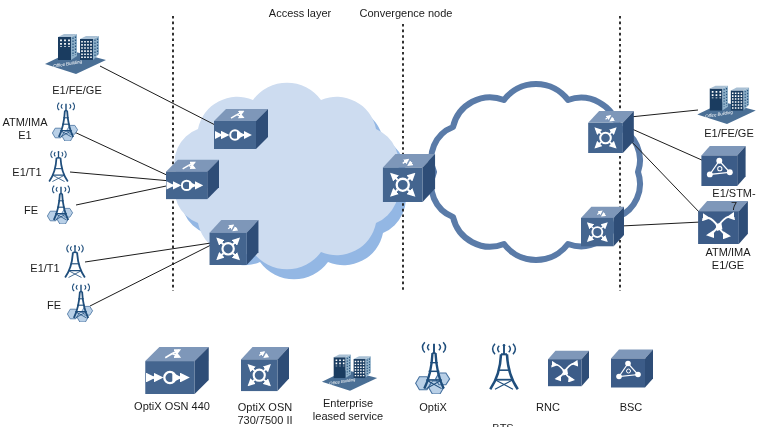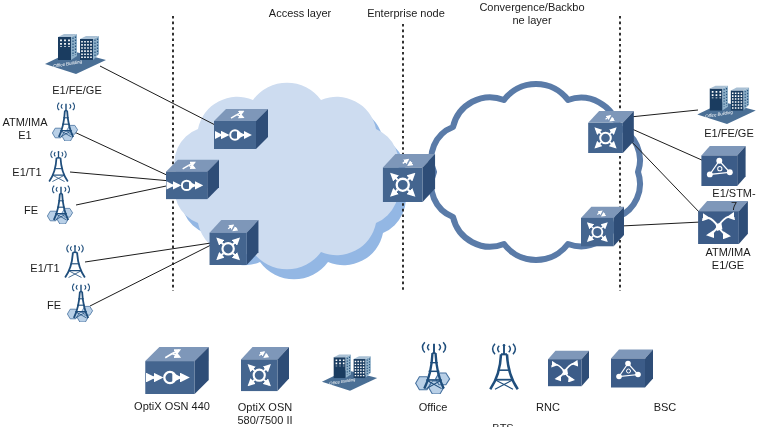--- a/index.html
+++ b/index.html
@@ -193,38 +193,38 @@
   <use href="#s-osn550" x="141" y="347" width="72" height="47"></use>
   <use href="#s-osn580" x="241" y="345" width="48" height="48"></use>
   <use href="#s-bld" x="321" y="346" width="58" height="46"></use>
   <use href="#s-nodeb" x="412" y="340" width="44" height="54"></use>
   <use href="#s-bts" x="486" y="342" width="36" height="50"></use>
   <use href="#s-rnc" x="548" y="349" width="41" height="39"></use>
   <use href="#s-bsc" x="611" y="349" width="42" height="39"></use>
 </svg>
 
 <div class="lbl" style="left:300px;top:7px">Access layer</div>
-<div class="lbl" style="left:406px;top:7px">Enterprise node</div>
-<div class="lbl" style="left:532px;top:1px">Convergence/Backbo
-ne layer</div>
+<div class="lbl" style="left:406px;top:7px">Convergence node</div>
 
 <div class="lbl" style="left:77px;top:84px">E1/FE/GE</div>
 <div class="lbl" style="left:25px;top:116px">ATM/IMA
 E1</div>
 <div class="lbl" style="left:27px;top:166px">E1/T1</div>
 <div class="lbl" style="left:31px;top:204px">FE</div>
 <div class="lbl" style="left:45px;top:262px">E1/T1</div>
 <div class="lbl" style="left:54px;top:299px">FE</div>
 
 <div class="lbl" style="left:729px;top:127px">E1/FE/GE</div>
 <div class="lbl" style="left:734px;top:187px">E1/STM-7</div>
 <div class="lbl" style="left:728px;top:246px">ATM/IMA
 E1/GE</div>
 
 <div class="lbl" style="left:172px;top:400px">OptiX OSN 440</div>
 <div class="lbl" style="left:265px;top:401px">OptiX OSN
-580/7500 II</div>
-<div class="lbl" style="left:433px;top:401px">Office</div>
+730/7500 II</div>
+<div class="lbl" style="left:348px;top:397px">Enterprise
+leased service</div>
+<div class="lbl" style="left:433px;top:401px">OptiX</div>
 <div class="lbl" style="left:503px;top:422px">BTS</div>
 <div class="lbl" style="left:548px;top:401px">RNC</div>
-<div class="lbl" style="left:665px;top:401px">BSC</div>
+<div class="lbl" style="left:631px;top:401px">BSC</div>
 
 </div>
 
 </body></html>

